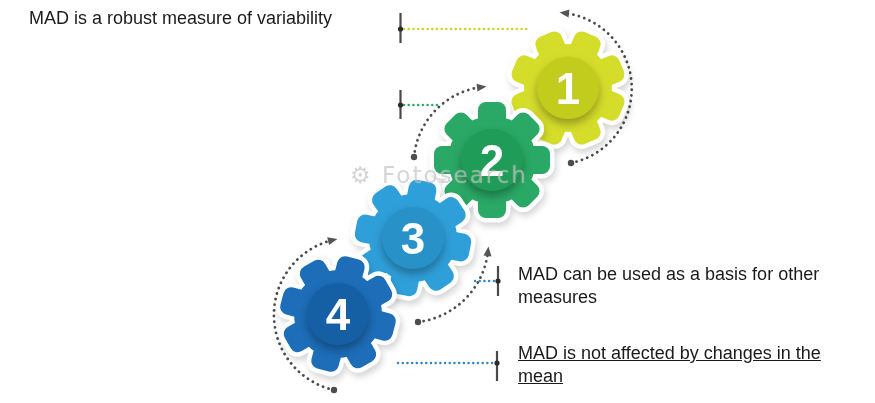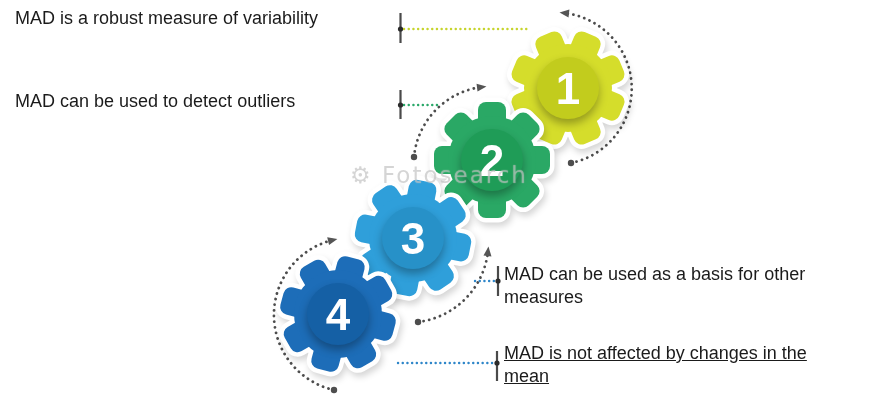--- a/index.html
+++ b/index.html
@@ -1,18 +1,18 @@
 <!DOCTYPE html>
 <html><head>
 <meta charset="utf-8">
 <style>
   html,body{margin:0;padding:0;background:#fff;}
   .canvas{position:relative;width:875px;height:403px;background:#ffffff;overflow:hidden;
           font-family:"Liberation Sans",sans-serif;}
-  .label{position:absolute;font-size:18px;line-height:23px;color:#1b1b1b;z-index:6;}
+  .label{position:absolute;font-size:18px;line-height:23px;color:#1b1b1b;z-index:6;margin-left:14px;}
   .label.right{width:350px;}
   .overlay{position:absolute;left:0;top:0;z-index:1;pointer-events:none;}
   .gear{position:absolute;width:150px;height:150px;overflow:visible;
         filter:drop-shadow(2px 4px 3px rgba(0,0,0,0.16));}
   .gear .halo{fill:#fff;stroke:#fff;stroke-width:9;stroke-linejoin:round;}
   .gear .cap{filter:drop-shadow(0 5px 4px rgba(0,0,0,0.30));}
   .gear .num{font-family:"Liberation Sans",sans-serif;font-weight:bold;font-size:44px;
              fill:#ffffff;text-anchor:middle;}
   .g1{left:493px;top:13px;z-index:2;}
   .g2{left:417px;top:85px;z-index:3;}
@@ -124,19 +124,18 @@
       <use href="#gearshape" class="halo"></use>
       <g color="#1d6db8">
         <use href="#gearshape" fill="currentColor"></use>
       </g>
     </g>
     <circle class="cap" r="31" fill="#1560a5"></circle>
     <text class="num" x="0" y="16">4</text>
   </svg>
 
   <div class="label" style="left:15px;top:7px;">MAD is a robust measure of variability</div>
-  <div class="label" style="left:15px;top:90px;">MAD can be used to detect outliers</div>
   <div class="label right" style="left:504px;top:263px;">MAD can be used as a basis for other measures</div>
   <div class="label right" style="left:504px;top:342px;text-decoration:underline;">MAD is not affected by changes in the mean</div>
 
   <div class="watermark">⚙ Fotosearch</div>
 
 </div>
 
 </body></html>

